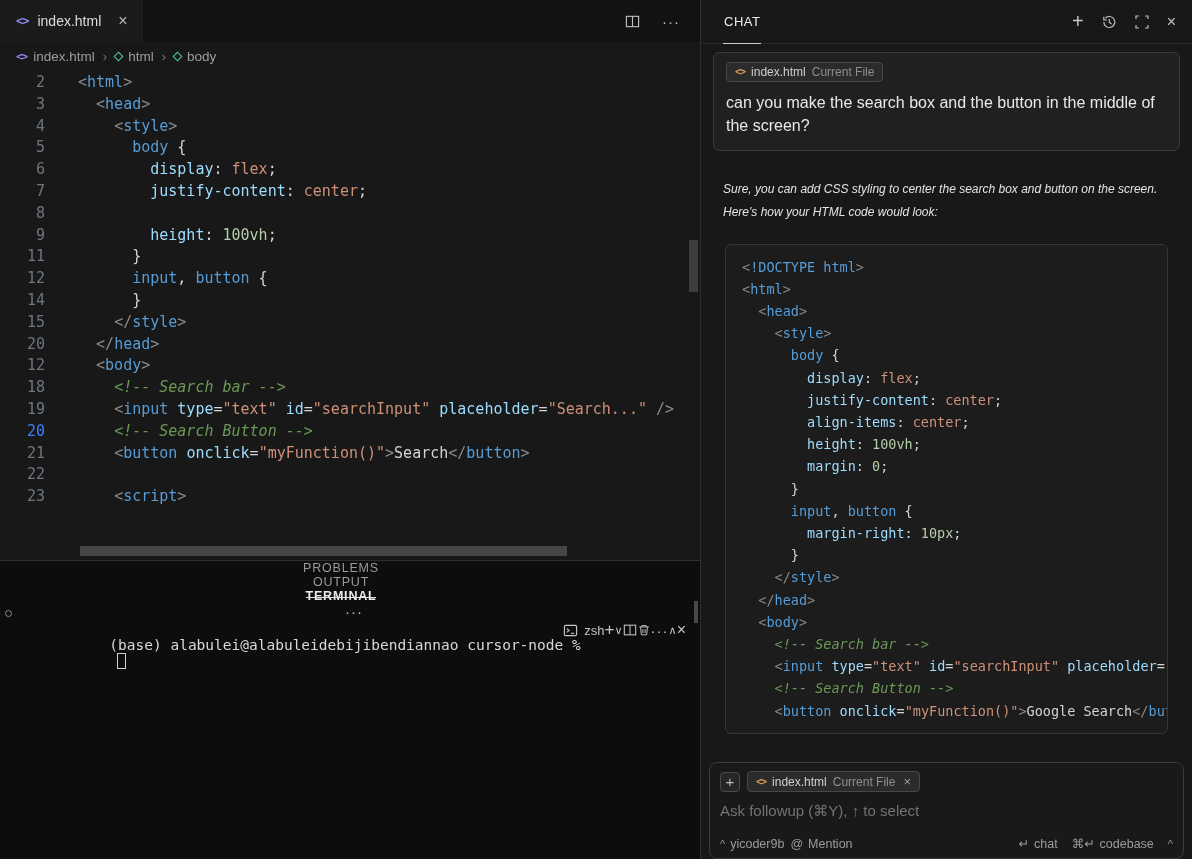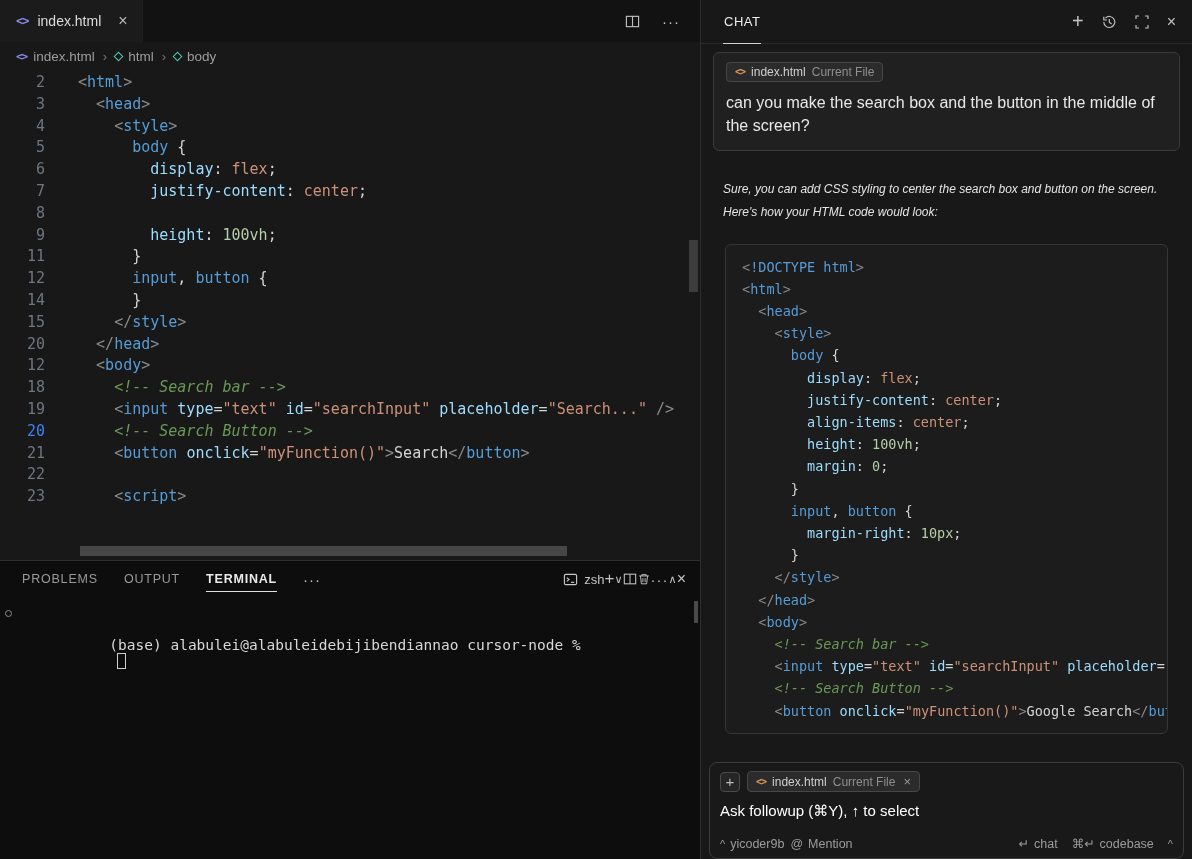--- a/index.html
+++ b/index.html
@@ -25,21 +25,21 @@
   .ln{width:45px;text-align:right;color:#6e7681;flex-shrink:0;}
   .ln.active{color:#3b82f6;}
   .lcode{padding-left:33px;}
   .tk-t{color:#569cd6}.tk-p{color:#8a8a8a}.tk-a{color:#9cdcfe}.tk-s{color:#ce9178}
   .tk-n{color:#b5cea8}.tk-c{color:#6a9955;font-style:italic}.tk-d{color:#d4d4d4}
   .hscroll{position:absolute;left:80px;bottom:4px;width:487px;height:10px;background:#555;opacity:.75;}
   .vscroll{position:absolute;right:2px;top:240px;width:9px;height:52px;background:#4d4d4d;opacity:.7;}
 
   
   .panel{flex:1;background:#0d0d0d;border-top:1px solid #2e2e2e;display:flex;flex-direction:column;position:relative;}
-  .panel-header{height:36px;display:flex;align-items:center;padding:0 14px 0 22px;flex-shrink:0;}
+  .panel-header{height:36px;display:flex;align-items:center;padding:0 14px 0 22px;flex-shrink:0;flex-direction:column;}
   .ptab{font-size:12.5px;letter-spacing:.8px;color:#9a9a9a;margin-right:26px;position:relative;height:100%;display:flex;align-items:center;}
   .ptab.active{color:#eaeaea;font-weight:bold;}
   .ptab.active::after{content:"";position:absolute;left:0;right:0;bottom:5px;height:1px;background:#e0e0e0;}
   .panel-actions{margin-left:auto;display:flex;align-items:center;color:#c4c4c4;font-size:13px;}
   .shell-btn{display:flex;align-items:center;gap:6px;}
   .chev{font-size:11px;color:#c4c4c4;}
   .icon-x{font-size:16px;color:#c4c4c4;}
   .icon-plus{font-size:17px;font-weight:300;color:#c4c4c4;}
   .term-body{padding:8px 0 0 22px;font-family:"DejaVu Sans Mono","Liberation Mono",monospace;font-size:14.5px;color:#d8d8d8;}
   .term-line{position:relative;white-space:pre;}
@@ -58,21 +58,21 @@
   .chip{display:inline-flex;align-items:center;gap:6px;border:1px solid #474747;background:#2b2b2b;border-radius:4px;padding:2px 8px;font-size:12px;color:#cfcfcf;}
   .chip .muted{color:#8f8f8f;}
   .chip-file-icon{color:#de9b5a;font-size:10px;font-weight:bold;letter-spacing:-1px;font-family:"DejaVu Sans Mono",monospace;}
   .chip-close{color:#9a9a9a;font-size:13px;margin-left:2px;}
   .user-text{margin-top:9px;font-size:16px;line-height:23px;color:#e8e8e8;}
   .assistant-text{margin:27px 10px 0;font-size:12px;line-height:23px;color:#e4e4e4;font-style:italic;}
   .code-card{margin:20px 12px 0;border:1px solid #363636;background:#1c1c1c;border-radius:6px;padding:11px 16px;font-family:"DejaVu Sans Mono","Liberation Mono",monospace;font-size:13.5px;line-height:22.2px;overflow:hidden;white-space:pre;}
   .chat-input{margin:8px 8px 0;border:1px solid #3c3c3c;background:#191919;border-radius:8px;padding:8px 10px 6px;display:flex;flex-direction:column;height:97px;flex-shrink:0;}
   .input-chips{display:flex;align-items:center;gap:7px;}
   .add-context{width:20px;height:20px;border:1px solid #4a4a4a;border-radius:4px;display:flex;align-items:center;justify-content:center;color:#bdbdbd;font-size:15px;background:#262626;}
-  .input-placeholder{margin-top:10px;font-size:15px;color:#ffffff;}
+  .input-placeholder{margin-top:10px;font-size:15px;color:#737373;}
   .input-footer{margin-top:auto;display:flex;align-items:center;font-size:12.5px;color:#9c9c9c;gap:6px;padding-bottom:1px;}
   .footer-group{display:flex;align-items:center;gap:5px;}
   .footer-right{margin-left:auto;display:flex;align-items:center;gap:14px;}
   .caret{font-size:11px;color:#9c9c9c;}
   svg.ic{display:block;}
 </style>
 </head>
 <body>
 
 <div class="workbench">

